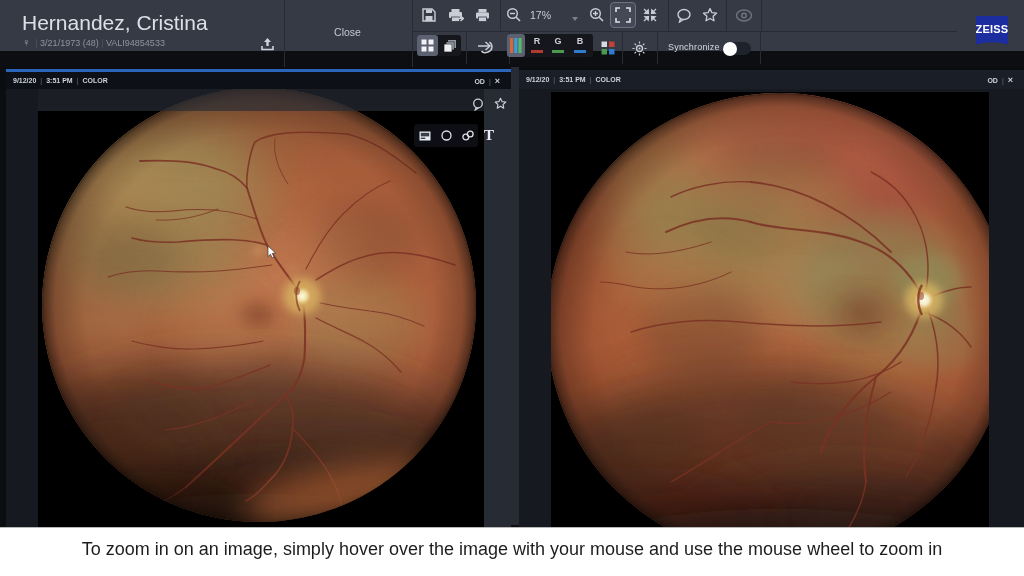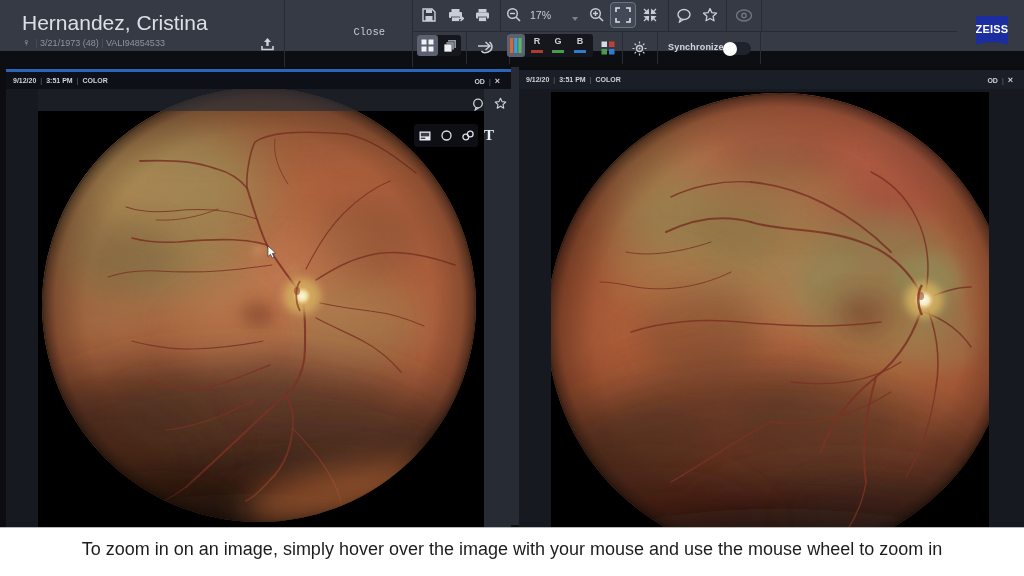--- a/index.html
+++ b/index.html
@@ -23,21 +23,21 @@
   <div class="abs" style="left:22px; top:11px; font-size:21px; color:#dce0e6;">Hernandez, Cristina</div>
   <div class="abs" style="left:22px; top:36px; font-size:9px; color:#8d949f;">
     <span style="color:#aab1bc; font-size:11px;">♀</span>
     <span style="color:#4d535c;">&nbsp;|&nbsp;</span>3/21/1973 (48)<span style="color:#4d535c;">&nbsp;|&nbsp;</span>VALI94854533
   </div>
   <svg class="icon" style="left:260px; top:37px;" width="15" height="15" viewBox="0 0 15 15">
     <path d="M7.5 1 L11 5 H8.7 V9 H6.3 V5 H4 Z" fill="#ccd1da"></path>
     <path d="M2 9 V12.5 H13 V9" stroke="#ccd1da" stroke-width="1.6" fill="none"></path>
   </svg>
   <div class="vdiv" style="left:284px; top:0; height:67px;"></div>
-  <div class="abs" style="left:310px; top:0; width:75px; height:64px; line-height:64px; text-align:right; font-size:10.5px; color:#c3c9d1;font-family:Liberation Mono, monospace;">Close</div>
+  <div class="abs" style="left:310px; top:0; width:75px; height:64px; line-height:64px; text-align:center; font-size:10.5px; color:#c3c9d1;">Close</div>
   <div class="vdiv" style="left:412px; top:0; height:67px;"></div>
   <div class="hdiv" style="left:413px; top:31px; width:544px;"></div>
 
   <svg class="icon" style="left:422px; top:8px;" width="14" height="14" viewBox="0 0 14 14">
     <path d="M1 1 H10 L13 4 V13 H1 Z" fill="none" stroke="#c9ced6" stroke-width="1.4"></path>
     <rect x="4" y="1.5" width="6" height="3.5" fill="#c9ced6"></rect>
     <rect x="3.5" y="8" width="7" height="5" fill="#c9ced6"></rect>
   </svg>
   <svg class="icon" style="left:448px; top:8px;" width="16" height="14" viewBox="0 0 16 14">
     <rect x="1" y="4" width="13" height="6" rx="1" fill="#c9ced6"></rect>
@@ -134,21 +134,21 @@
   </svg>
   <div class="vdiv" style="left:622px; top:32px; height:32px;"></div>
   <svg class="icon" style="left:632px; top:41px;" width="15" height="15" viewBox="0 0 15 15">
     <circle cx="7.5" cy="7.5" r="3" fill="none" stroke="#c9ced6" stroke-width="1.4"></circle>
     <circle cx="7.5" cy="7.5" r="1" fill="#c9ced6"></circle>
     <g stroke="#c9ced6" stroke-width="1.2">
       <path d="M7.5 0.5 V2.5 M7.5 12.5 V14.5 M0.5 7.5 H2.5 M12.5 7.5 H14.5 M2.6 2.6 L4 4 M11 11 L12.4 12.4 M12.4 2.6 L11 4 M4 11 L2.6 12.4"></path>
     </g>
   </svg>
   <div class="vdiv" style="left:657px; top:32px; height:32px;"></div>
-  <div class="abs" style="left:668px; top:42px; font-size:9px; letter-spacing:0.2px; color:#d3d8de;font-weight:bold;">Synchronize</div>
+  <div class="abs" style="left:668px; top:42px; font-size:9px; letter-spacing:0.2px; color:#d3d8de;">Synchronize</div>
   <div class="abs" style="left:723px; top:42px; width:28px; height:13px; background:#1e222a; border-radius:7px;"></div>
   <div class="abs" style="left:723px; top:41.5px; width:14px; height:14px; background:#ffffff; border-radius:7px;"></div>
   <div class="vdiv" style="left:760px; top:32px; height:32px;"></div>
 
   <svg class="icon" style="left:976px; top:16px;" width="32" height="29" viewBox="0 0 32 29">
     <path d="M0 0 H32 V28.5 Q16 24 0 28.5 Z" fill="#1c2da0"></path>
     <text x="16" y="17" font-family="Liberation Sans, sans-serif" font-size="11" font-weight="bold" fill="#ffffff" text-anchor="middle" letter-spacing="0.2">ZEISS</text>
   </svg>
 </div>
 

